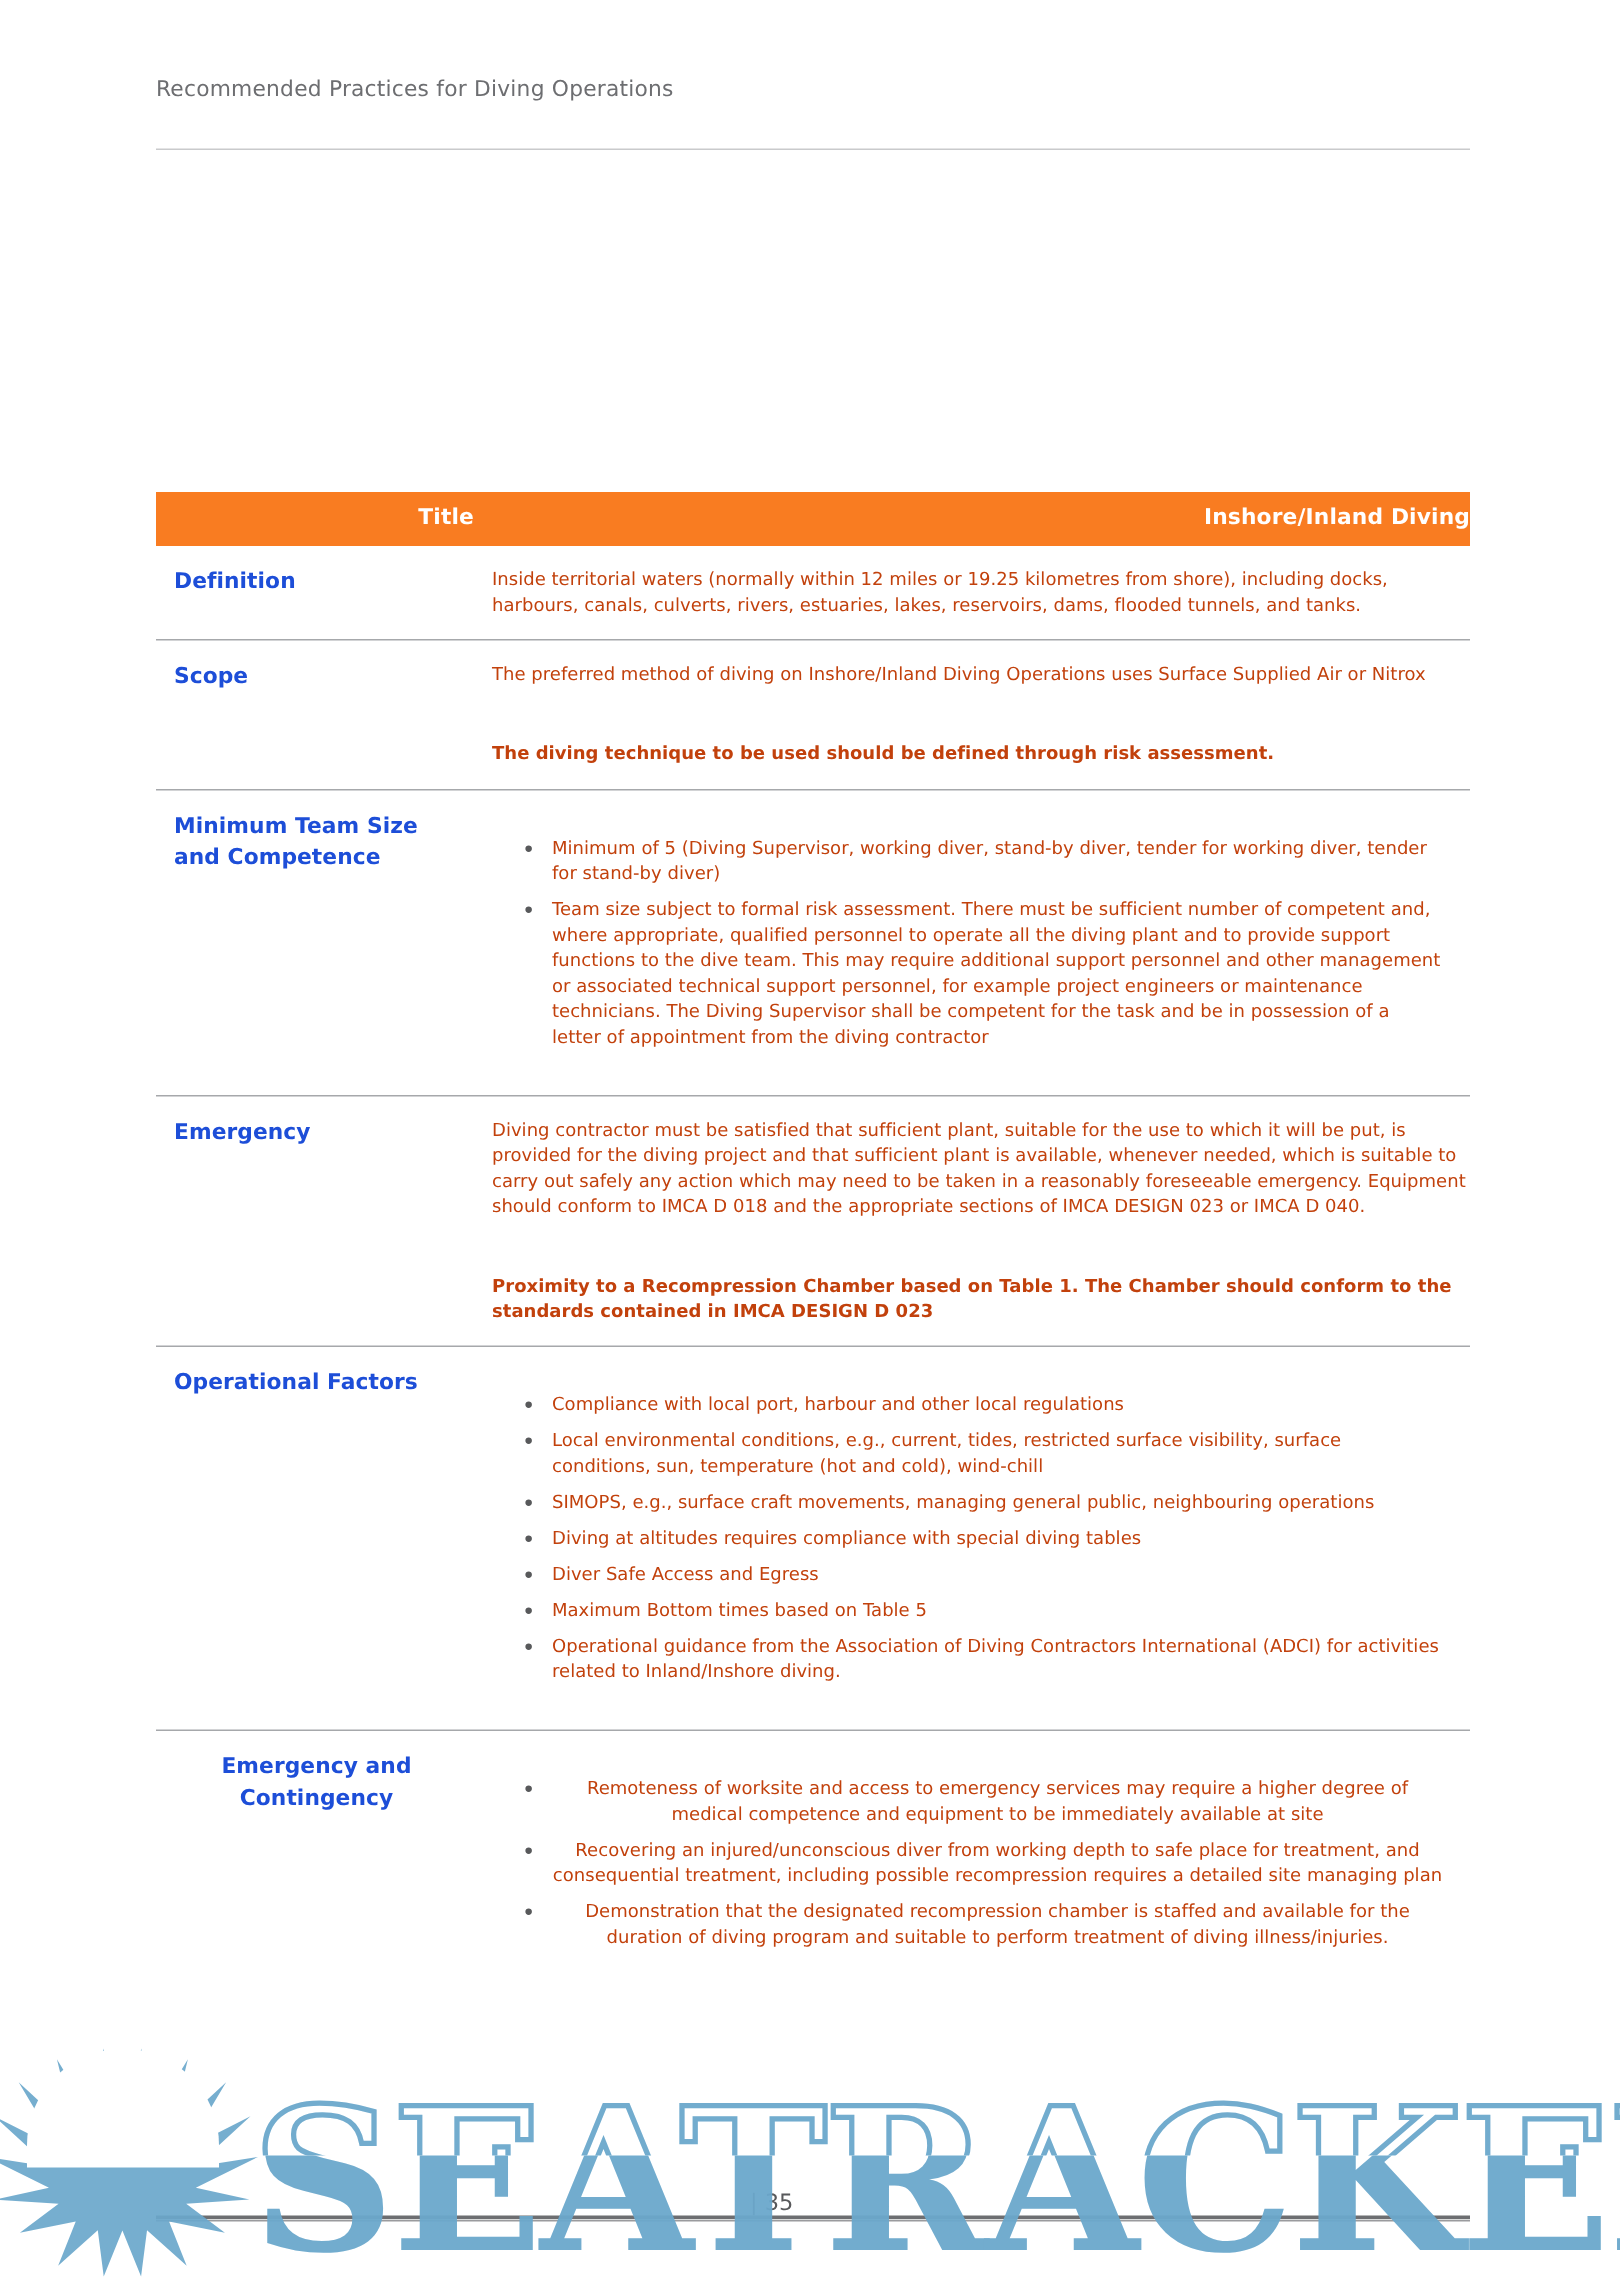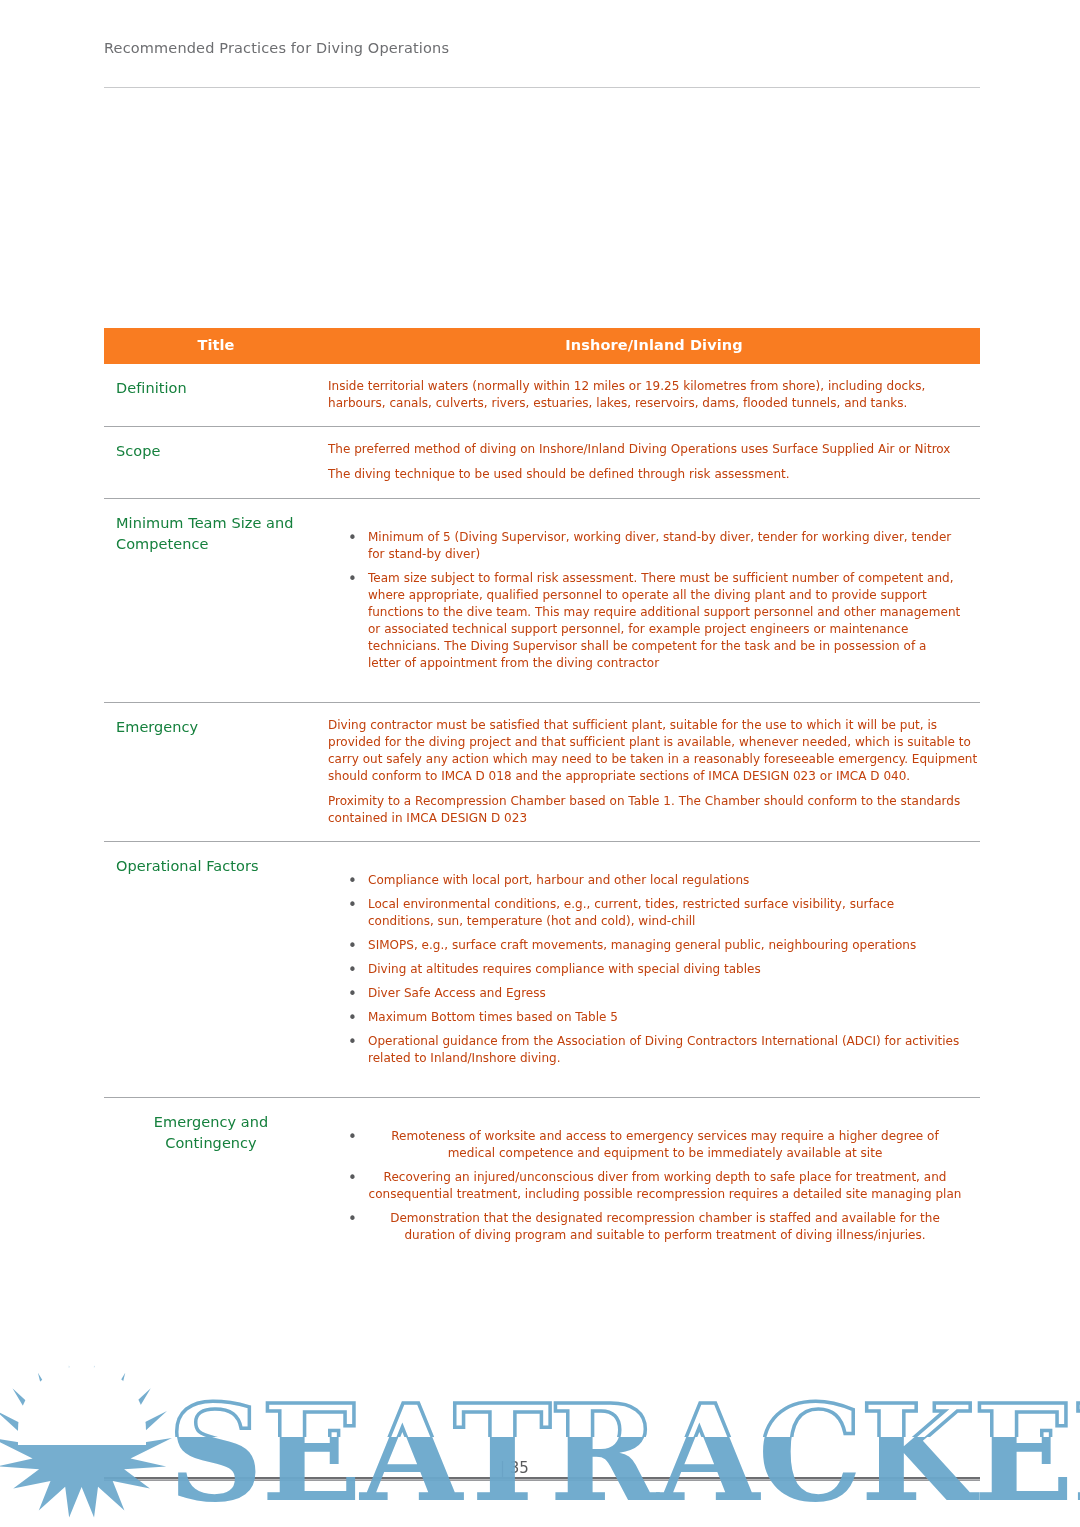--- a/index.html
+++ b/index.html
@@ -19,21 +19,21 @@
     position: absolute;
     inset: 0;
     width: 1080px;
     height: 1527px;
   }
 
   
   .running-header {
     position: absolute;
     left: 104px;
-    top: 40px;
+    top: 52px;
     width: 876px;
   }
   .running-header .rh-text {
     font-family: "DejaVu Sans", sans-serif;
     font-size: 14.5px;
     letter-spacing: 0.15px;
     color: #6d6e71;
     line-height: 1.2;
     white-space: nowrap;
   }
@@ -69,21 +69,21 @@
   }
   .spec-table col.c-label { width: 212px; }
   .spec-table col.c-value { width: 664px; }
 
   .spec-table thead th {
     background: #f97c21;
     color: #ffffff;
     font-family: "DejaVu Sans", sans-serif;
     font-size: 14.5px;
     font-weight: 700;
-    text-align: center;
+    text-align: right;
     padding: 9px 0 10px 0;
     letter-spacing: 0.1px;
     line-height: 1.2;
     vertical-align: middle;
   }
   .spec-table thead th.th-label { padding-left: 12px; }
   .spec-table thead th.th-value { padding-left: 12px; }
 
   .spec-table tbody td {
     border-bottom: 1px solid #a6a8ab;
@@ -97,40 +97,41 @@
   }
   .spec-table tbody tr.last td {
     border-bottom: none;
     text-align: center;
   }
 
   .td-label {
     padding-left: 12px !important;
     padding-right: 10px !important;
     font-size: 14.5px;
-    font-weight: 400;
-    color: #15803d;
+    font-weight: 700;
+    color: #1d4ed8;
     line-height: 1.45;
     letter-spacing: 0.05px;
   }
   .td-value {
     padding-left: 12px !important;
     padding-right: 2px !important;
     font-size: 12px;
     font-weight: 400;
     color: #c2410c;
     line-height: 1.42;
     letter-spacing: 0.02px;
   }
 
   .td-value p {
     margin: 0 0 0 0;
   }
   .td-value p + p {
-    margin-top: 8px;
+    margin-top: 36px;
+    font-weight: bold;
   }
 
   .td-value ul {
     margin: 16px;
     padding: 0;
     list-style: none;
   }
   .td-value ul li {
     position: relative;
     padding-left: 24px;

